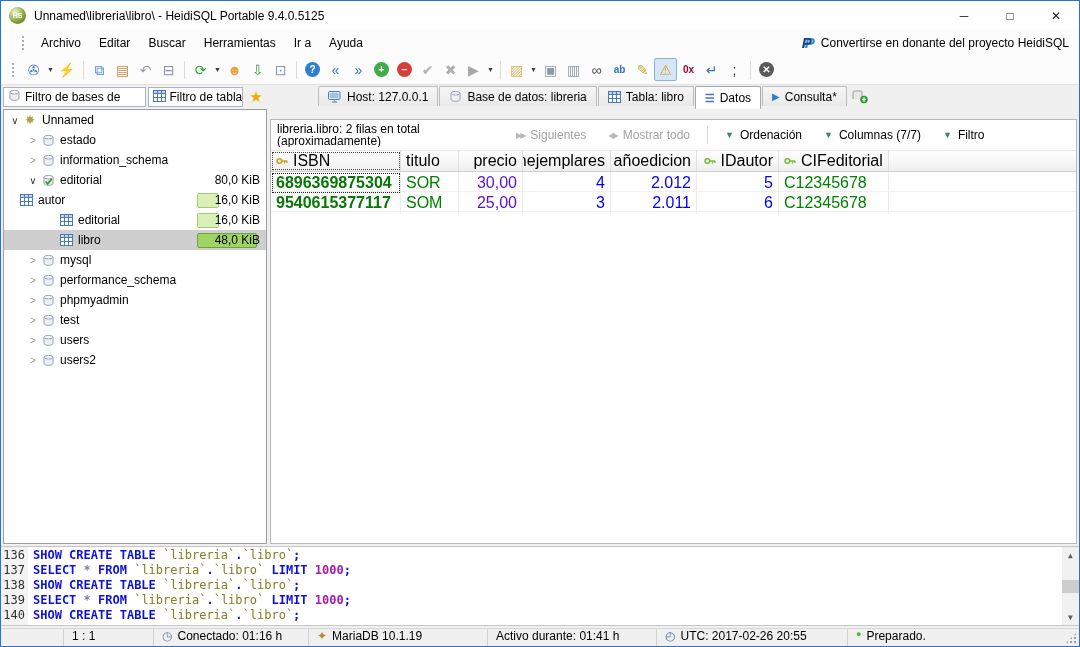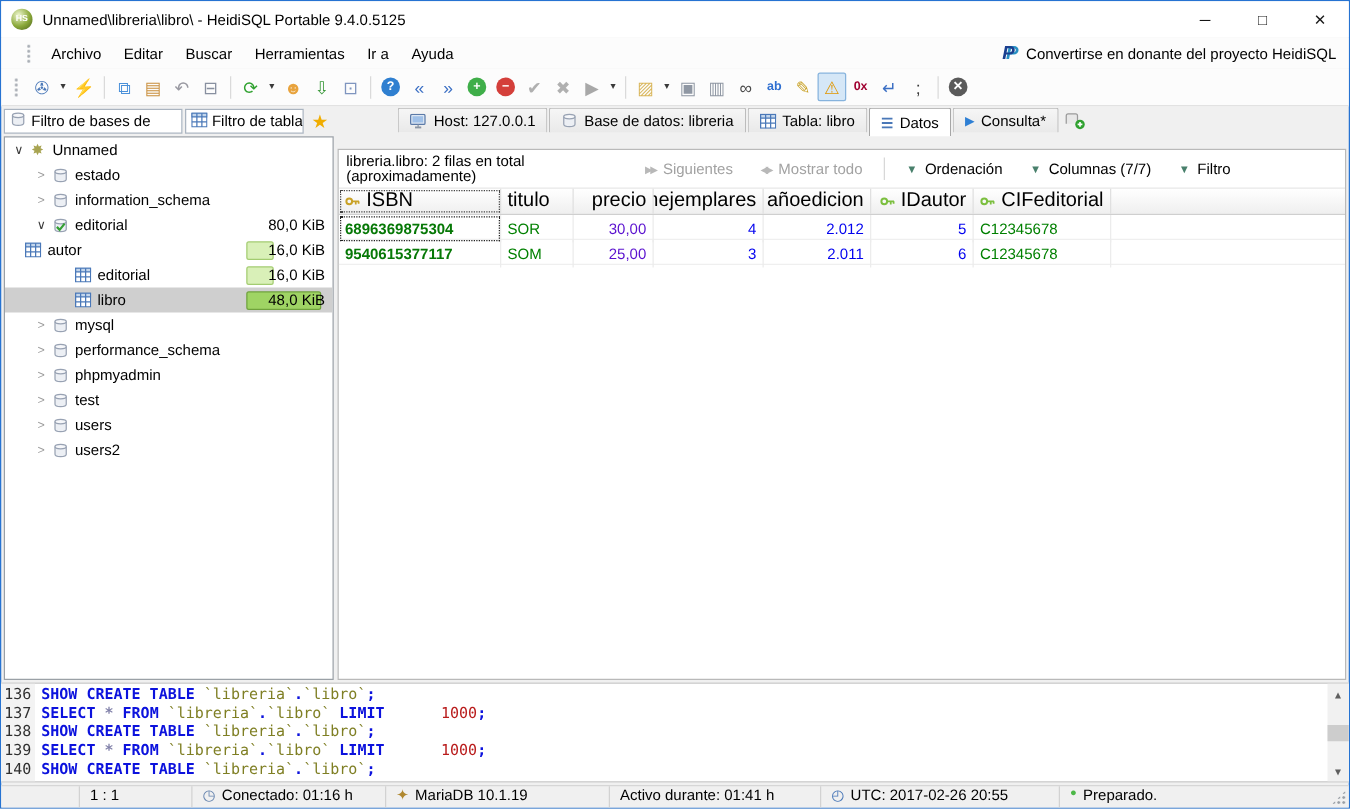--- a/index.html
+++ b/index.html
@@ -68,37 +68,37 @@
   .arrow-down{color:#49806c;font-size:9px;}
   .db-sep{width:1px;height:18px;background:#d8d8d8;margin:0 6px;}
 
   
   .grid{position:absolute;top:30px;left:0;right:0;bottom:0;}
   .grid-header{display:flex;height:20px;background:linear-gradient(#ffffff,#efefef);border-bottom:1px solid #cfcfcf;border-top:1px solid #e8e8e8;}
   .gh-cell{box-sizing:border-box;padding:0 5px;display:flex;align-items:center;gap:4px;border-right:1px solid #e0e0e0;font-size:16px;overflow:hidden;}
   .gh-cell.right{justify-content:flex-end;}
   .gh-cell.dotted{outline:1px dotted #444;outline-offset:-2px;}
   .grid-row{display:flex;height:19px;border-bottom:1px solid #efefef;}
-  .g-cell{box-sizing:border-box;padding:11px 5px;display:flex;align-items:center;border-right:1px solid #ececec;font-size:12px;overflow:hidden;white-space:nowrap;}
+  .g-cell{box-sizing:border-box;padding:11px 5px;display:flex;align-items:center;border-right:1px solid #ececec;font-size:16px;overflow:hidden;white-space:nowrap;}
   .g-cell.right{justify-content:flex-end;}
   .g-cell.focus{outline:1px dotted #222;outline-offset:-2px;}
   .c-pk{color:#067806;font-weight:bold;}
   .c-str{color:#008000;}
   .c-int{color:#0202ef;}
   .c-float{color:#5a11cf;}
 
   
   .sqlpanel{position:absolute;top:545px;left:0;right:0;height:80px;background:#fff;border-top:1px solid #c6c6c6;border-bottom:1px solid #c6c6c6;display:flex;font-family:"DejaVu Sans Mono",monospace;font-size:12px;box-sizing:border-box;}
   .gutter{width:27px;background:#f3f3f3;text-align:right;padding:1px 3px 0 0;color:#303030;box-sizing:border-box;flex:0 0 auto;}
   .gutter div,.code div{height:15px;line-height:15px;white-space:pre;}
   .code{flex:1;padding:1px 0 0 5px;overflow:hidden;}
   .kw{color:#0c12dd;font-weight:bold;}
   .id{color:#7f7f24;}
   .op{color:#7f7fa8;font-weight:bold;}
-  .num{color:#b91c1c;font-weight:normal;margin-left:38px;}
+  .num{color:#a21caf;font-weight:bold;}
   .vscroll{width:17px;background:#f1f1f1;display:flex;flex-direction:column;flex:0 0 auto;}
   .vs-arrow{height:16px;display:flex;align-items:center;justify-content:center;color:#5f5f5f;font-size:8px;}
   .vs-track{flex:1;position:relative;}
   .vs-thumb{position:absolute;top:36%;height:30%;left:0;right:0;background:#cdcdcd;}
 
   
   .statusbar{position:absolute;top:627px;left:0;right:0;bottom:0;background:#f0f0f0;display:flex;align-items:stretch;border-top:1px solid #d6d6d6;box-sizing:border-box;font-size:12px;}
   .sb-seg{display:flex;gap:5px;padding:0 8px;border-right:1px solid #d2d2d2;box-sizing:border-box;white-space:nowrap;overflow:hidden;}
   .sb-seg:last-child{border-right:none;flex:1;position:relative;}
   .resize-grip{position:absolute;right:2px;bottom:2px;width:12px;height:12px;background-image:radial-gradient(circle,#9aa0a6 1px,transparent 1.2px);background-size:4px 4px;clip-path:polygon(100% 0,100% 100%,0 100%);}

